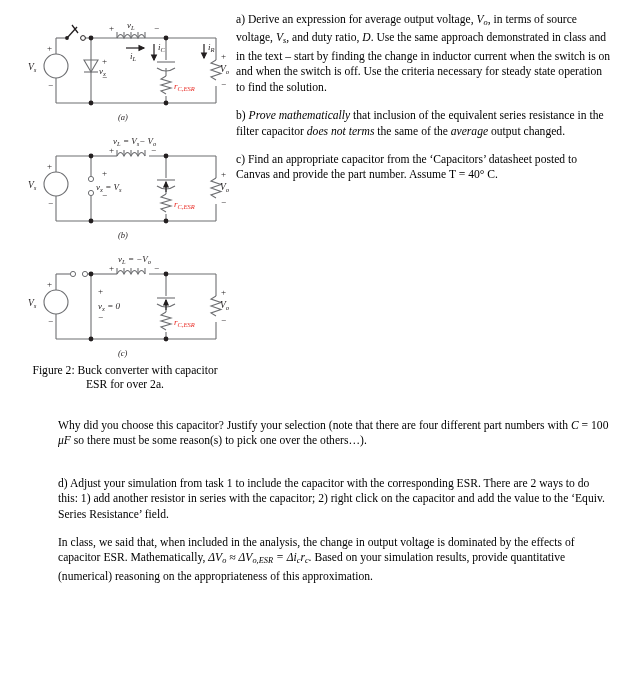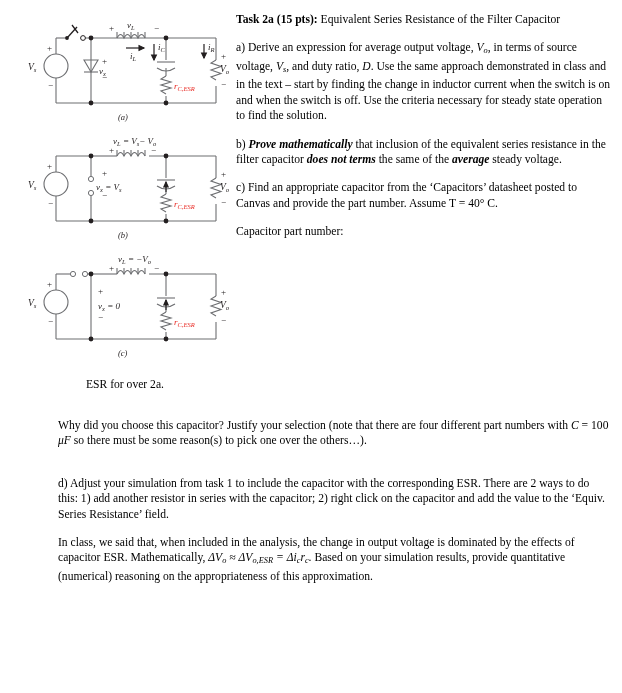--- a/index.html
+++ b/index.html
@@ -11,21 +11,21 @@
   .page{position:relative;width:622px;height:693px;}
 
   
   .top{position:absolute;left:0;top:0;width:622px;height:400px;}
   .figcol{position:absolute;left:14px;top:8px;width:222px;}
   .textcol{position:absolute;left:236px;top:12px;width:378px;
            font-size:11.6px;line-height:15.4px;}
 
   .para{margin:0 0 13px 0;}
   b{font-weight:bold;}
-  .bi{font-weight:bold;font-style:italic;}
+  .bi{font-weight:normal;font-style:italic;}
   .mth{font-style:italic;font-family:"Liberation Serif",serif;}
   sub{font-size:.72em;vertical-align:-.25em;font-style:italic;}
 
   
   .circ{position:relative;width:222px;margin:0 auto;}
   .cap{font-size:11.6px;line-height:14px;text-align:center;margin-top:2px;}
 
   
   .bottom{position:absolute;left:50px;top:418px;width:560px;
           font-size:11.6px;line-height:15.4px;}
@@ -245,37 +245,35 @@
             <text x="207" y="51" font-size="9">+</text>
             <text x="207" y="79" font-size="9">−</text>
             <text x="206" y="64" font-size="9.5" font-style="italic">V<tspan font-size="6.8" dy="2">o</tspan></text>
             <text x="160" y="81" font-size="9" class="esr">r<tspan font-size="6.5" dy="2">C,ESR</tspan></text>
             <text x="104" y="112" font-size="8.5" font-style="italic">(c)</text>
           </g>
         </svg>
       </div>
 
       <div class="cap">
-        <br>
+        <span>Figure 2: Buck converter with capacitor</span><br>
         <span>ESR for over 2a.</span>
       </div>
     </div>
 
     <div class="textcol">
 
-      <p class="para"><b>Task 2a (15 pts):</b><span> Equivalent Series Resistance of the Filter Capacitor</span></p>
 
 
       <p class="para"><span>a) Derive an expression for average output voltage, </span><span class="mth"><span>V</span><sub>o</sub></span><span>, in terms of source voltage, </span><span class="mth"><span>V</span><sub>s</sub></span><span>, and duty ratio, </span><span class="mth">D</span><span>. Use the same approach demonstrated in class and in the text – start by finding the change in inductor current when the switch is on and when the switch is off. Use the criteria necessary for steady state operation to find the solution.</span></p>
 
-      <p class="para"><span>b) </span><span class="bi">Prove mathematically</span><span> that inclusion of the equivalent series resistance in the filter capacitor </span><span class="bi">does not terms</span><span> the same of the </span><span class="bi">average</span><span> steady voltage.</span></p>
+      <p class="para"><span>b) </span><span class="bi">Prove mathematically</span><span> that inclusion of the equivalent series resistance in the filter capacitor </span><span class="bi">does not terms</span><span> the same of the </span><span class="bi">average</span><span> output changed.</span></p>
 
       <p class="para">c) Find an appropriate capacitor from the ‘Capacitors’ datasheet posted to Canvas and provide the part number. Assume T = 40° C.</p>
 
-      <p class="para">Capacitor part number:</p>
     </div>
   </div>
 
   <div class="bottom">
 
     <p class="para"><span>Why did you choose this capacitor? Justify your selection (note that there are four different part numbers with </span><span class="mth">C</span><span> = 100 </span><span class="mth">μF</span><span> so there must be some reason(s) to pick one over the others…).</span></p>
 
     <div class="gap"></div>
 
     <p class="para">d) Adjust your simulation from task 1 to include the capacitor with the corresponding ESR. There are 2 ways to do this: 1) add another resistor in series with the capacitor; 2) right click on the capacitor and add the value to the ‘Equiv. Series Resistance’ field.</p>

